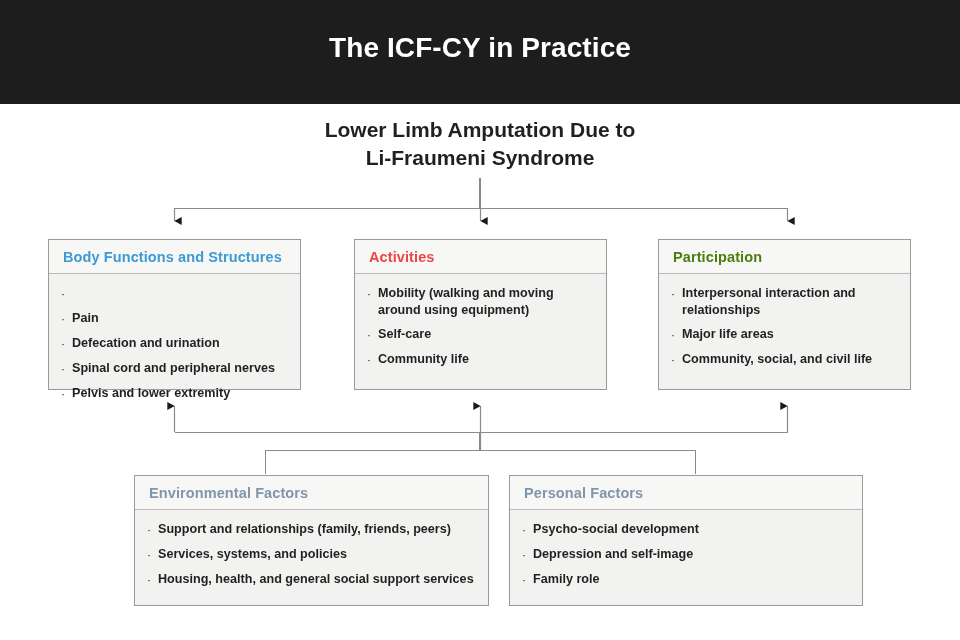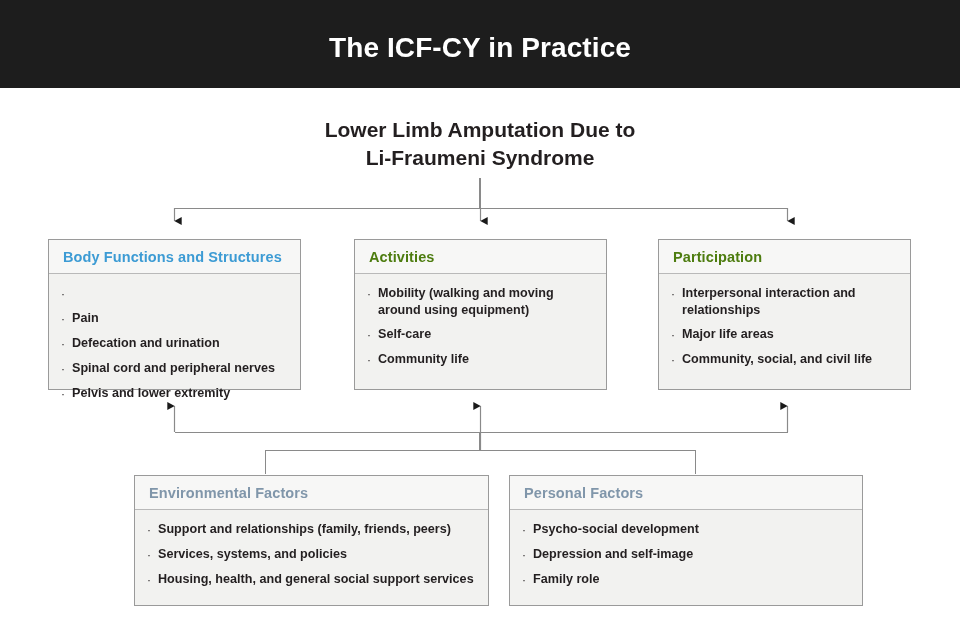--- a/index.html
+++ b/index.html
@@ -19,21 +19,21 @@
     height: 640px;
     background: #ffffff;
   }
 
   
   .header-bar {
     position: absolute;
     left: 0;
     top: 0;
     width: 960px;
-    height: 88px;
+    height: 104px;
     background: #1d1d1d;
   }
   .header-title {
     position: absolute;
     left: 0;
     top: 32px;
     width: 960px;
     text-align: center;
     color: #ffffff;
     font-size: 28px;
@@ -96,21 +96,21 @@
   .bullet-text {
     flex: 1 1 auto;
     color: #231f20;
     font-size: 12.6px;
     font-weight: bold;
     line-height: 17px;
   }
 
   
   .t-blue   { color: #3c9bd4; }
-  .t-red    { color: #4d7c0f; }
+  .t-red    { color: #ef4444; }
   .t-gold   { color: #4d7c0f; }
   .t-slate  { color: #8096aa; }
 
   
   #card-body-functions { left: 48px;  top: 239px; width: 253px; height: 151px; }
   #card-activities     { left: 354px; top: 239px; width: 253px; height: 151px; }
   #card-participation  { left: 658px; top: 239px; width: 253px; height: 151px; }
 
   
   #card-environmental  { left: 134px; top: 475px; width: 355px; height: 131px; }

